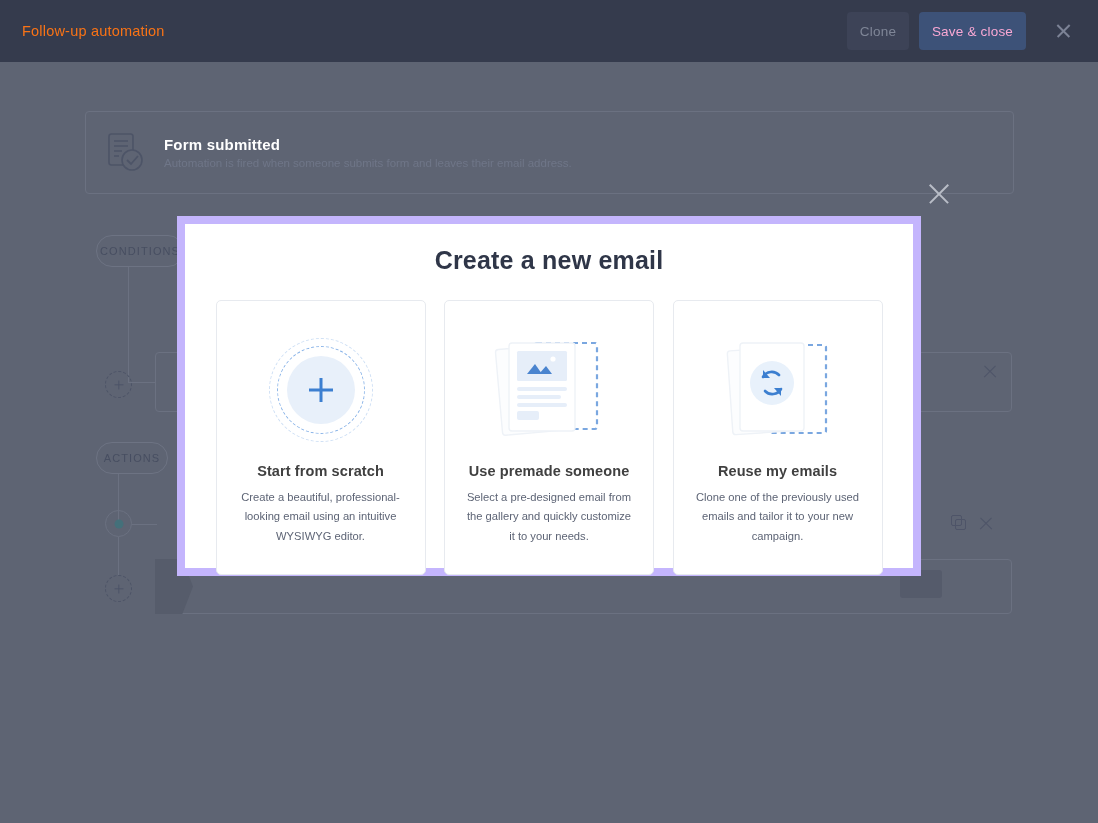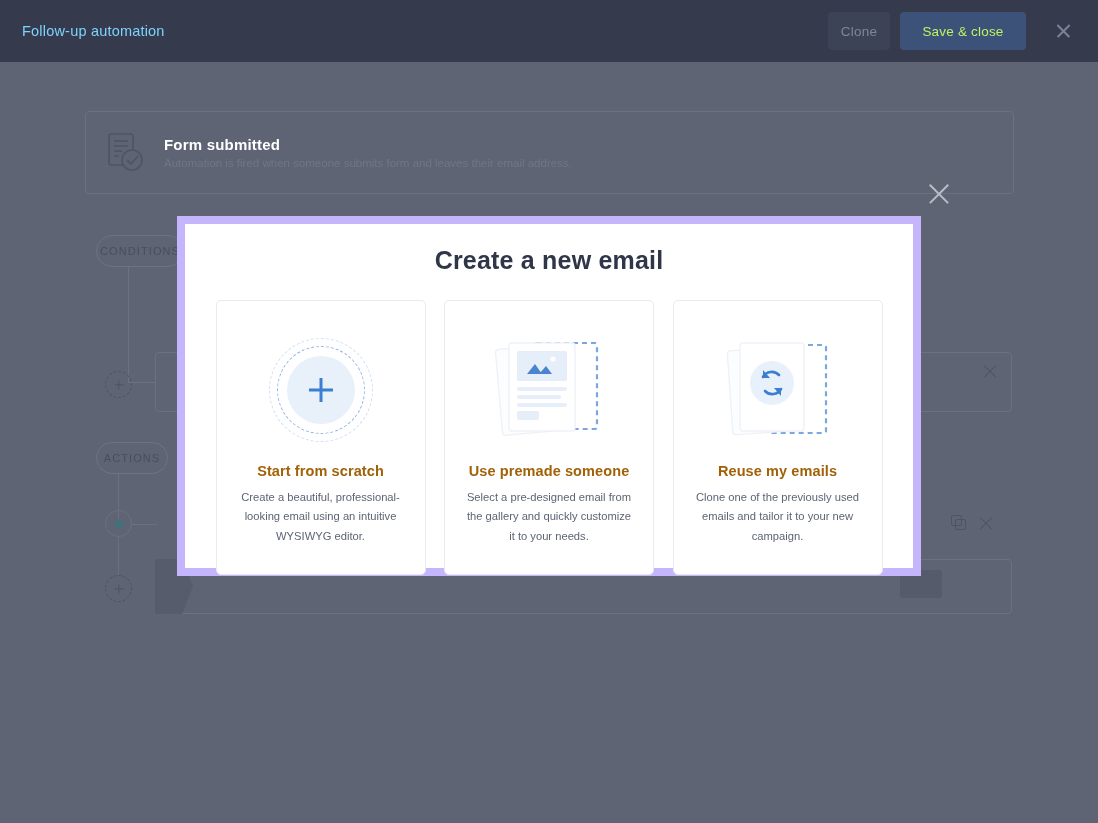--- a/index.html
+++ b/index.html
@@ -13,21 +13,21 @@
   
   .topbar {
     position: absolute; left: 0; top: 0;
     width: 1098px; height: 62px;
     background: #353b4d;
     display: flex; align-items: center;
   }
   .topbar-title {
     margin-left: 22px;
     font-size: 14.5px;
-    color: #7dd3fc;
+    color: #f97316;
     letter-spacing: .2px;
   }
   .topbar-actions {
     margin-left: auto; margin-right: 18px;
     display: flex; align-items: center; gap: 10px;
   }
   .btn {
     height: 38px;
     border-radius: 4px;
     display: flex; align-items: center; justify-content: center;
@@ -35,23 +35,23 @@
     letter-spacing: .2px;
     border: none;
     font-family: "Liberation Sans", sans-serif;
   }
   .btn-save {
     width: 62px;
     background: #3d4357;
     color: #7f8697;
   }
   .btn-saveclose {
-    width: 126px;
+    width: 107px;
     background: #3d5278;
-    color: #bef264;
+    color: #f9a8d4;
   }
   .topbar-close {
     width: 34px; height: 34px;
     margin-left: 10px;
     display: flex; align-items: center; justify-content: center;
     position: relative;
   }
   .topbar-close::before, .topbar-close::after {
     content: ""; position: absolute;
     width: 17px; height: 1.6px; background: #7c8396;
@@ -197,21 +197,21 @@
     background: #fff;
     display: flex; flex-direction: column; align-items: center;
     padding-top: 24px;
   }
   .card-art {
     width: 130px; height: 130px;
     display: flex; align-items: center; justify-content: center;
     position: relative;
   }
   .card-title {
-    font-size: 14.5px; font-weight: bold; color: #a16207;
+    font-size: 14.5px; font-weight: bold; color: #404040;
     margin-top: 8px; letter-spacing: .1px;
   }
   .card-desc {
     font-size: 11.2px; color: #5d6475;
     text-align: center; line-height: 1.72;
     margin-top: 9px; width: 168px;
   }
 
   
   .ring-out, .ring-mid {

